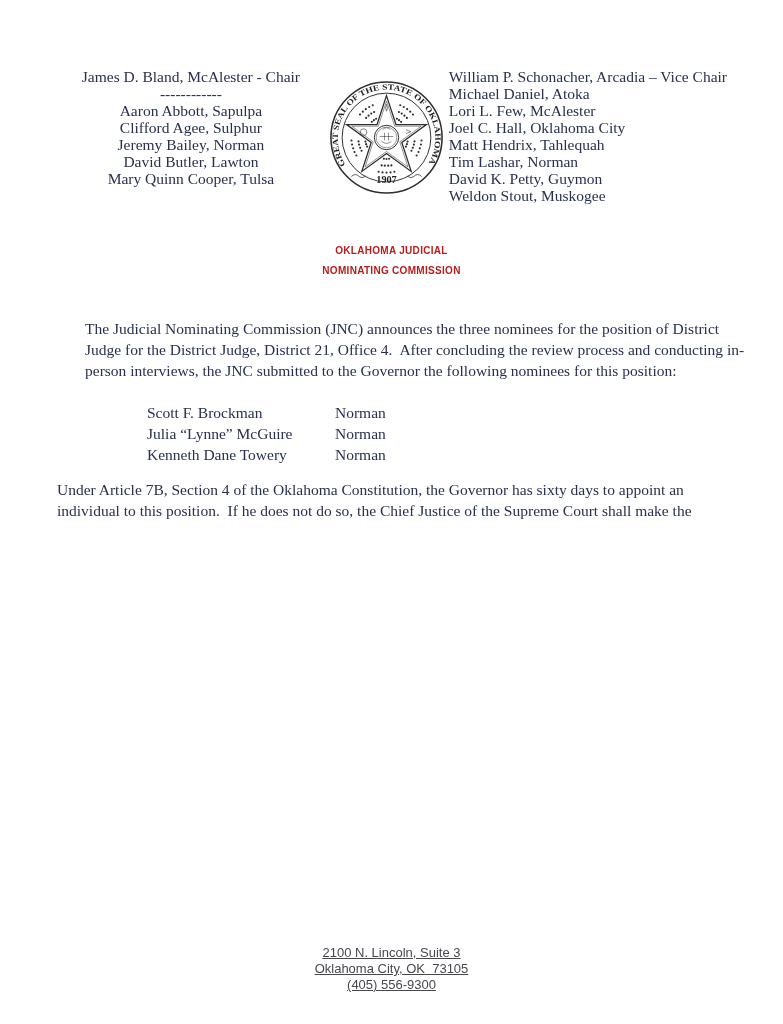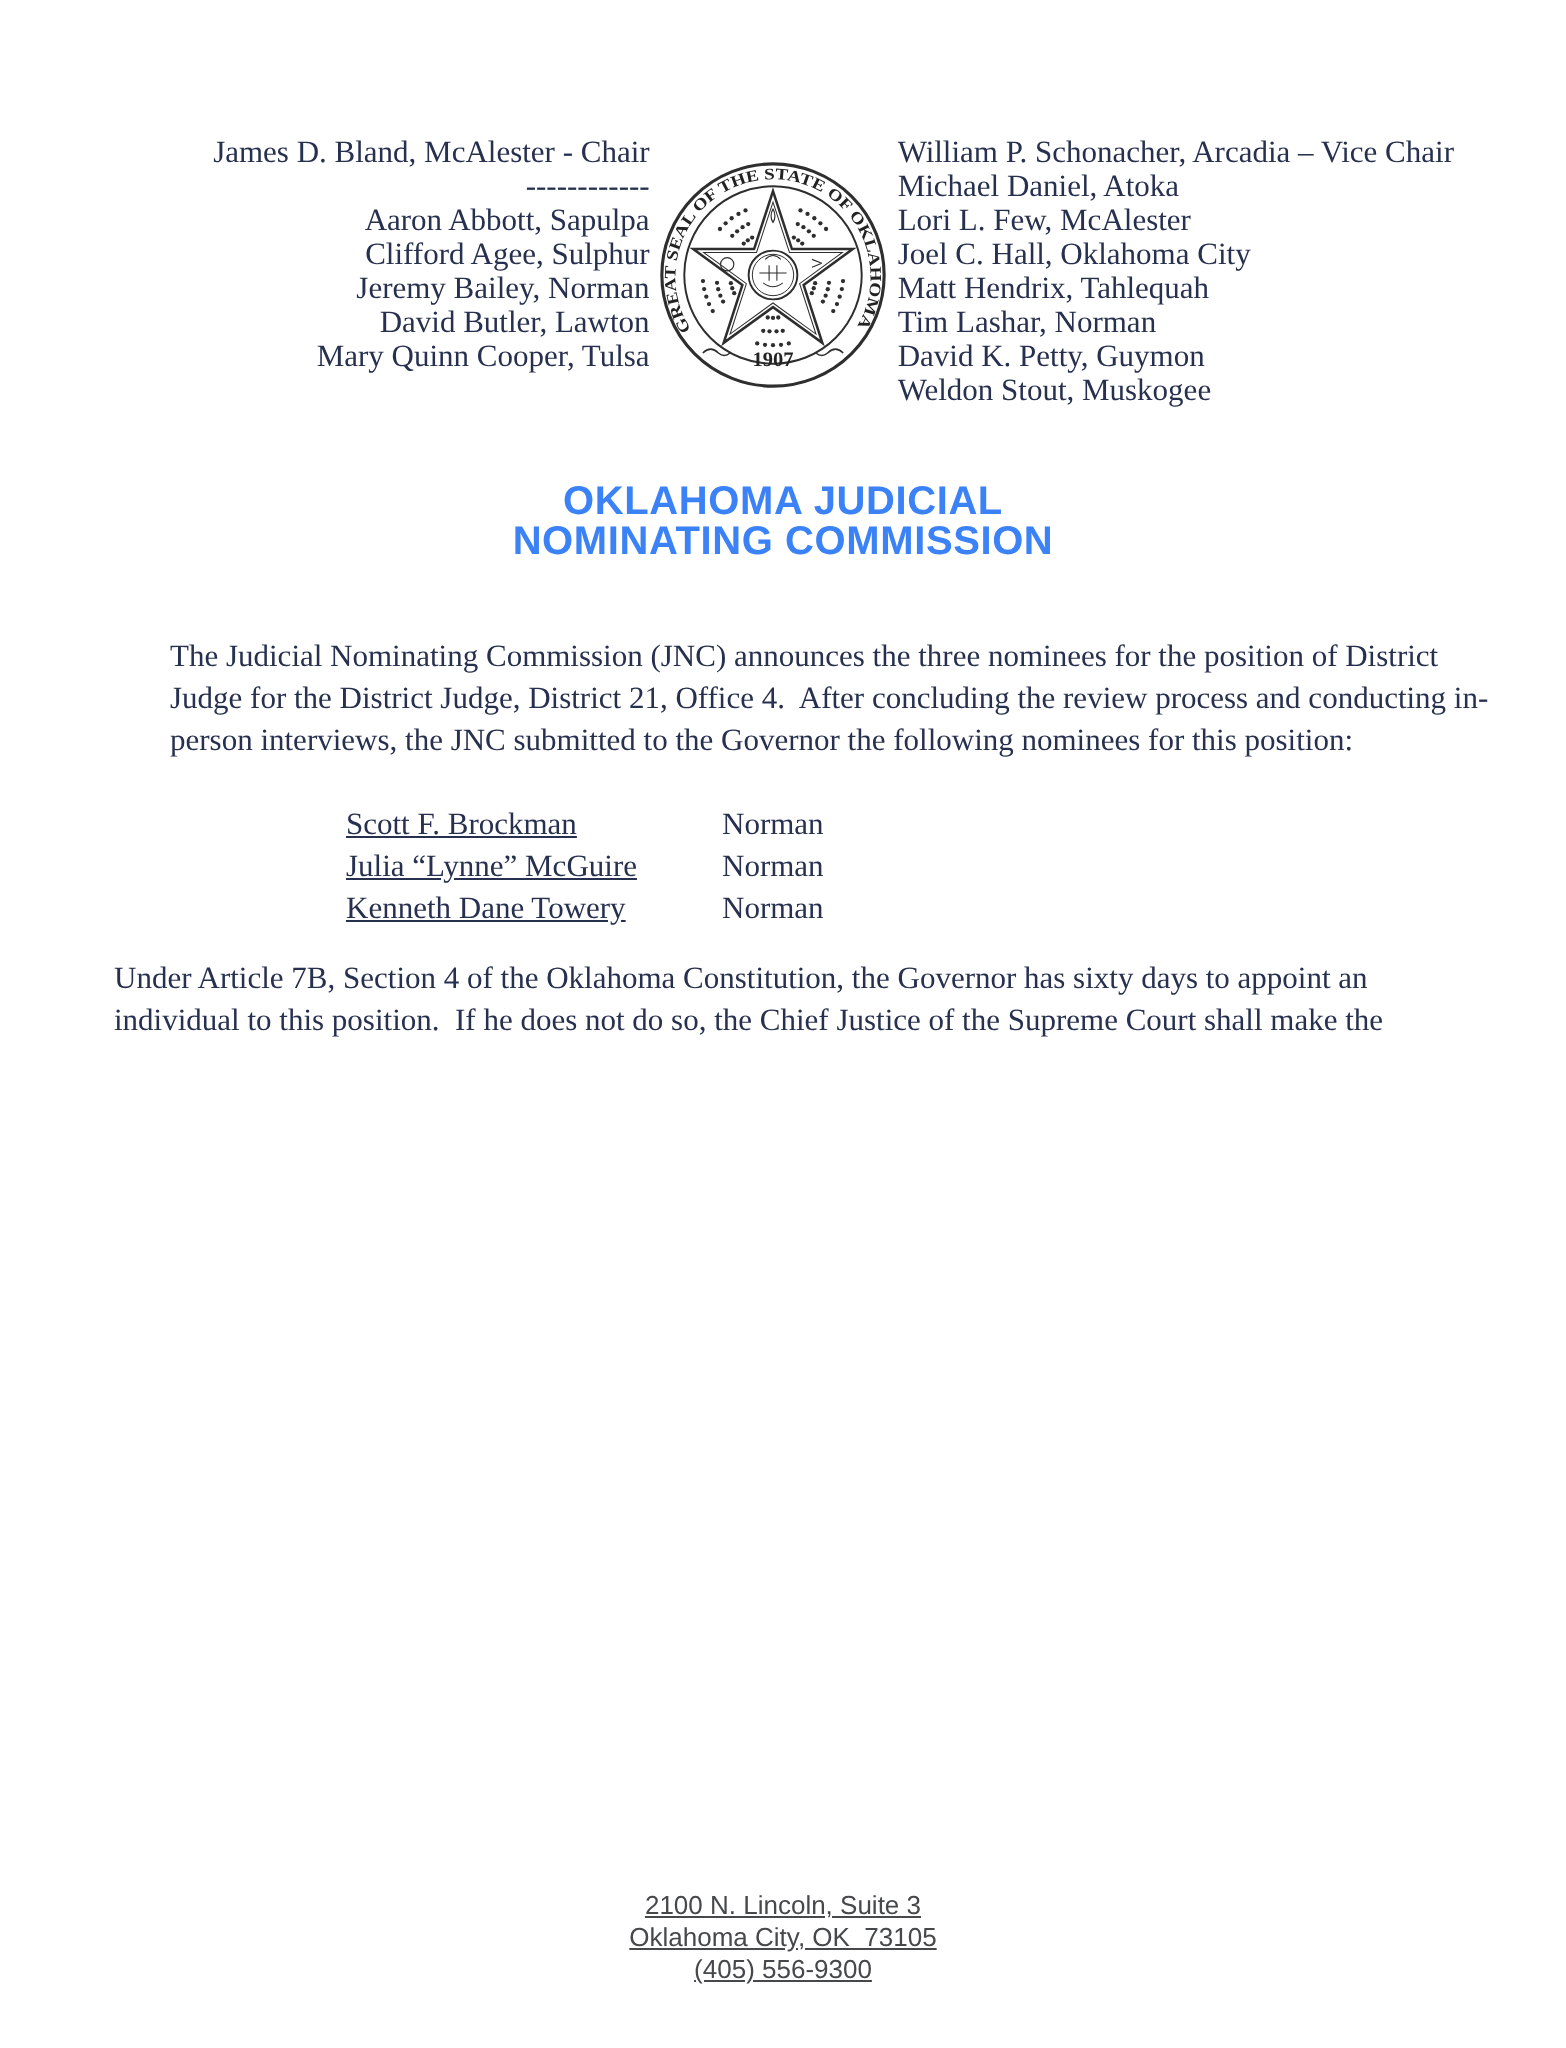--- a/index.html
+++ b/index.html
@@ -14,21 +14,21 @@
     overflow: hidden;
   }
   .header {
     position: absolute;
     top: 68px;
     left: 57px;
     right: 56px;
     display: flex;
     align-items: flex-start;
   }
-  .col-left { flex: 1 1 0; text-align: right; }
+  .col-left { flex: 1 1 0; text-align: center; }
   .col-right { flex: 1 1 0; text-align: left; }
   .member-line {
     font-size: 15.5px;
     line-height: 17px;
     white-space: pre;
   }
   .seal-wrap {
     width: 124px;
     flex: 0 0 124px;
     display: flex;
@@ -36,47 +36,46 @@
     margin-top: 10px;
   }
   .doc-title {
     position: absolute;
     top: 241px;
     left: 0;
     right: 0;
     text-align: center;
     font-family: "Liberation Sans", sans-serif;
     font-weight: bold;
-    font-size: 20px;
+    font-size: 10px;
     line-height: 20px;
-    color: #3b82f6;
+    color: #b91c1c;
     letter-spacing: 0.3px;
   }
   .paragraph {
     position: absolute;
     left: 57px;
     font-size: 15.5px;
     line-height: 21px;
   }
   .para-1 { top: 318px; margin-left: 28px; }
   .para-2 { top: 479px; }
   .para-line { white-space: pre; }
   .nominees {
     position: absolute;
     top: 402px;
     left: 57px;
     font-size: 15.5px;
     line-height: 21px;
   }
   .nominee-row { display: flex; }
   .nominee-name {
-    margin-left: 116px;
+    margin-left: 90px;
     width: 188px;
     white-space: pre;
-    text-decoration: underline;
   }
   .nominee-city { white-space: pre; }
   .footer {
     position: absolute;
     top: 945px;
     left: 0;
     right: 0;
     text-align: center;
     font-family: "Liberation Sans", sans-serif;
     font-size: 13px;

